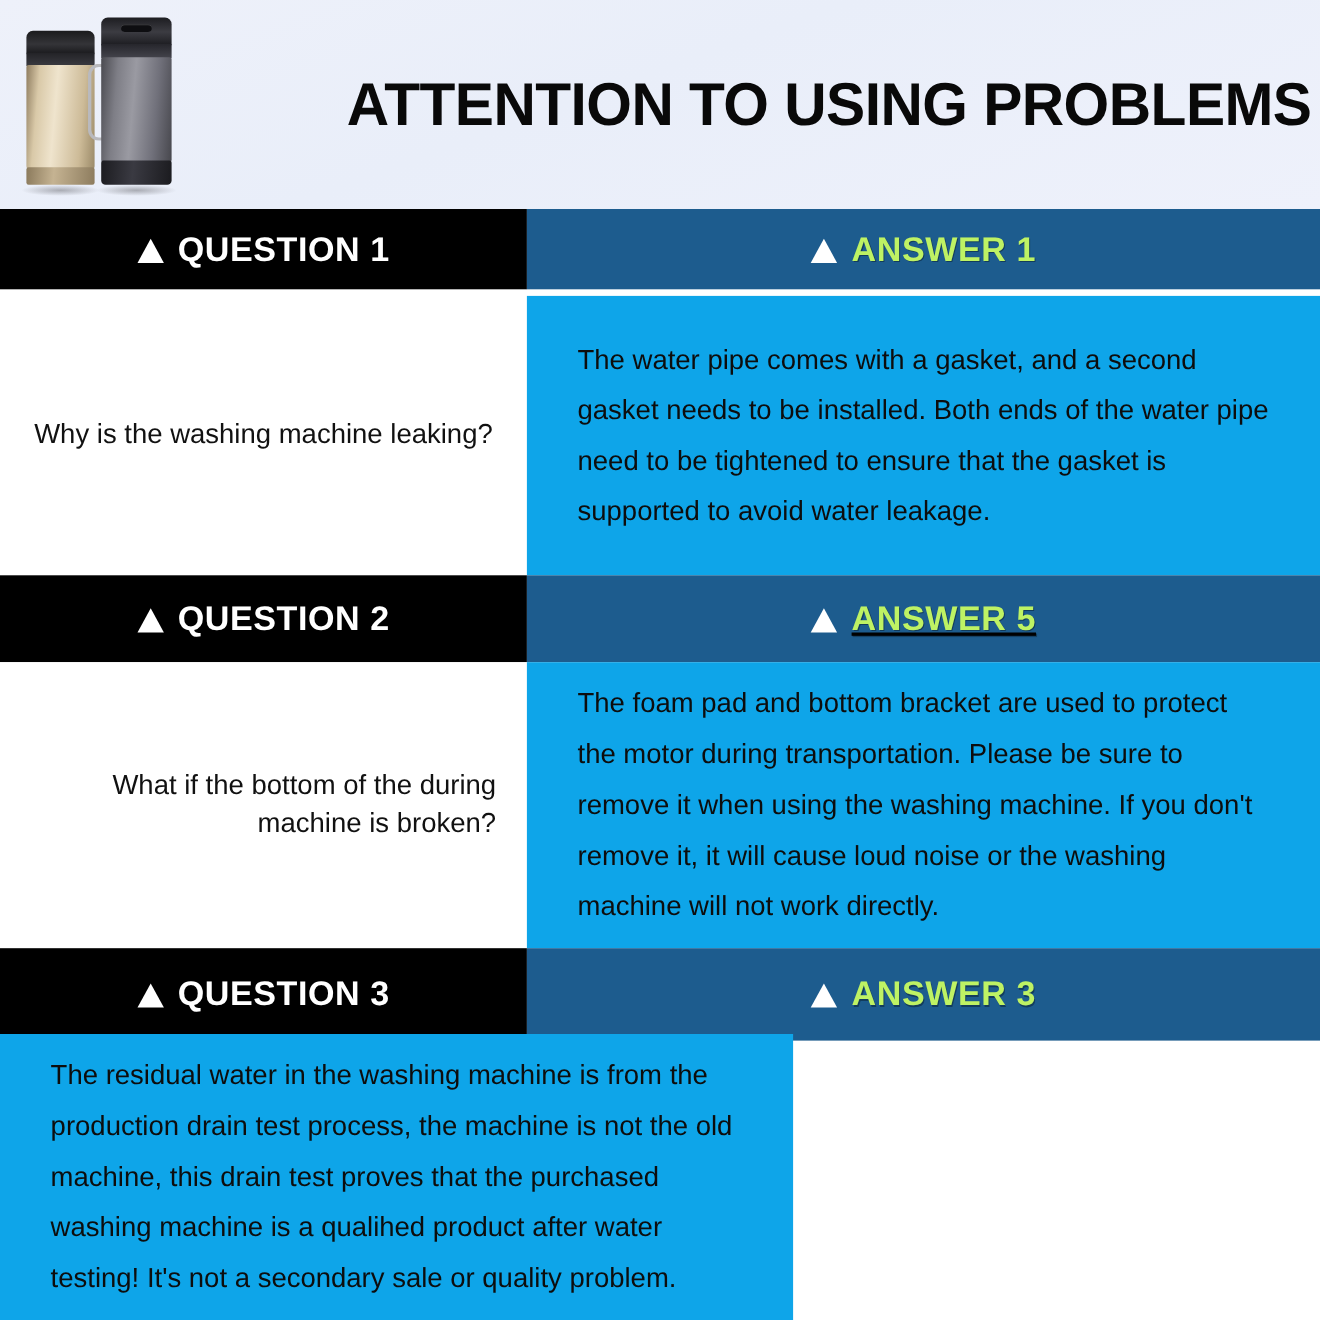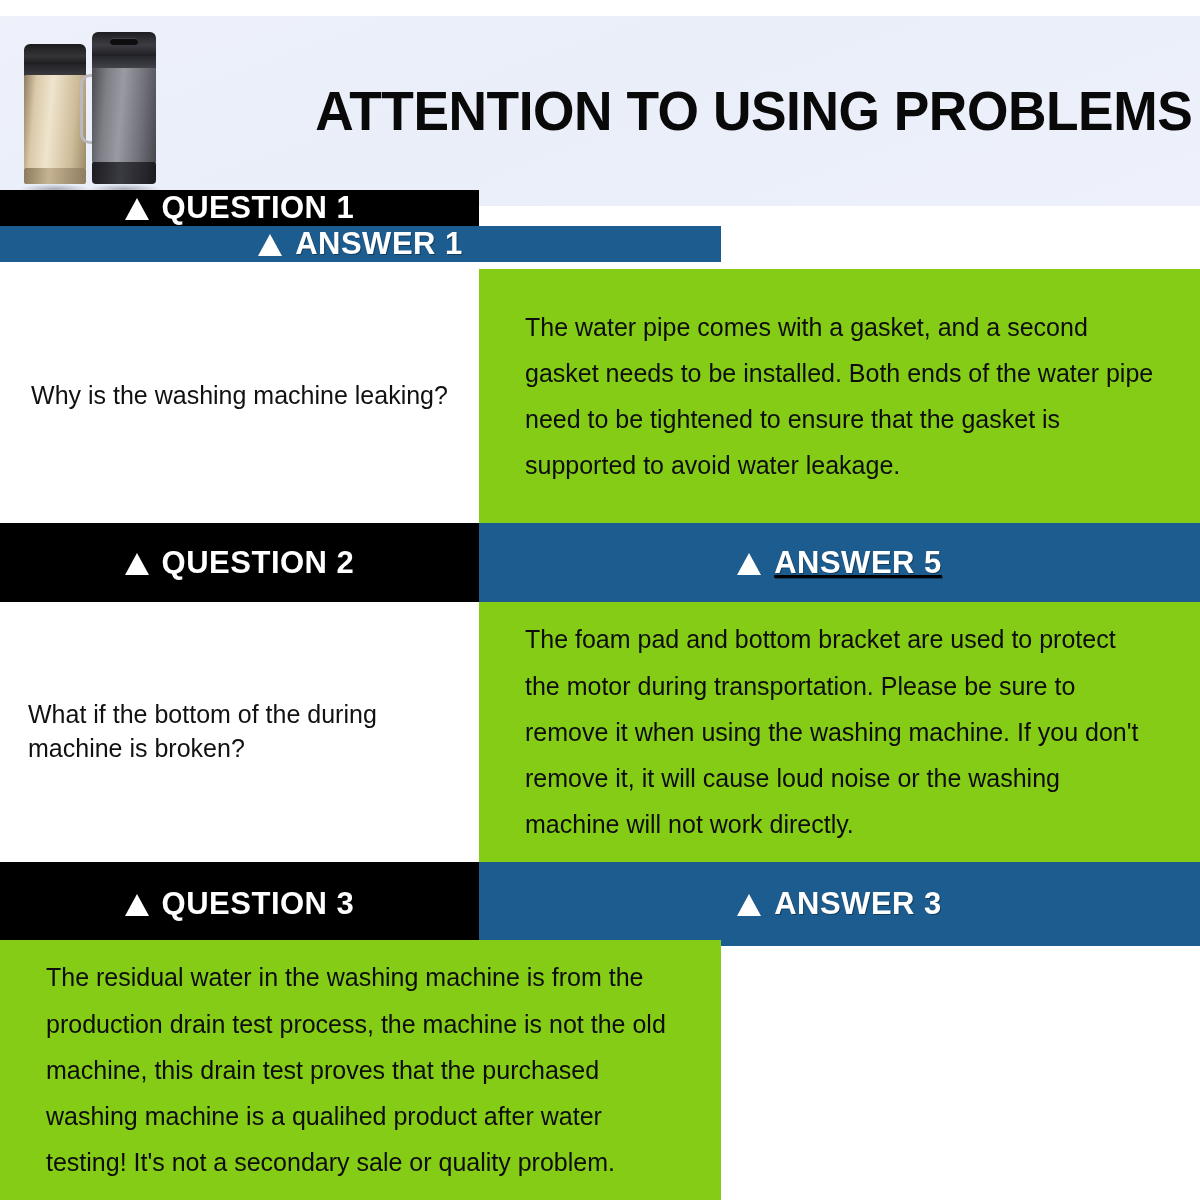--- a/index.html
+++ b/index.html
@@ -15,21 +15,21 @@
     width: 1200px;
     height: 1200px;
     overflow: hidden;
     background: #ffffff;
   }
 
   
   .header {
     position: absolute;
     left: 0;
-    top: 16px;
+    top: 0;
     width: 1200px;
     height: 190px;
     background: linear-gradient(160deg, #eef1fa 0%, #e9eef9 45%, #eef1fb 100%);
     overflow: hidden;
   }
   .header-inner {
     display: flex;
     align-items: center;
     height: 100%;
   }
@@ -195,21 +195,21 @@
   }
   .head-label {
     color: #ffffff;
     font-size: 31px;
     font-weight: bold;
     letter-spacing: 0.5px;
     white-space: nowrap;
     text-shadow: 1px 1px 0 rgba(0,0,0,0.35);
   }
   .a-head .head-label {
-    color: #ffffff;
+    color: #bef264;
   }
   .tri {
     display: inline-block;
     width: 0;
     height: 0;
     border-left: 12px solid transparent;
     border-right: 12px solid transparent;
     border-bottom: 22px solid #ffffff;
     margin-right: 13px;
     vertical-align: -2px;
@@ -225,30 +225,30 @@
     width: 479px;
     background: #ffffff;
     display: flex;
     align-items: center;
     justify-content: center;
     padding: 0 28px;
     box-sizing: border-box;
   }
   .content .a-body {
     width: 721px;
-    background: #84cc16;
+    background: #0ea5e9;
     display: flex;
     align-items: center;
     padding: 0 46px;
     box-sizing: border-box;
   }
   .q-text {
     font-size: 25px;
     color: #111111;
-    text-align: left;
+    text-align: right;
     line-height: 1.35;
   }
   .a-text {
     font-size: 25px;
     color: #0d0d0d;
     line-height: 1.85;
     text-align: left;
   }
 </style>
 </head>
@@ -276,21 +276,21 @@
           </div>
           <div class="panel"></div>
           <div class="body"></div>
           <div class="base"></div>
         </div>
       </div>
       <div class="header-title">ATTENTION TO USING PROBLEMS</div>
     </div>
   </div>
 
-  <div class="band" style="top:190px;height:73px;flex-direction:column;">
+  <div class="band" style="top:190px;height:73px;">
     <div class="q-head">
       <span class="head-label"><span class="tri"></span><span>QUESTION 1</span></span>
     </div>
     <div class="a-head">
       <span class="head-label"><span class="tri"></span><span>ANSWER 1</span></span>
     </div>
   </div>
 
   <div class="content" style="top:269px;height:254px;">
     <div class="q-body">

